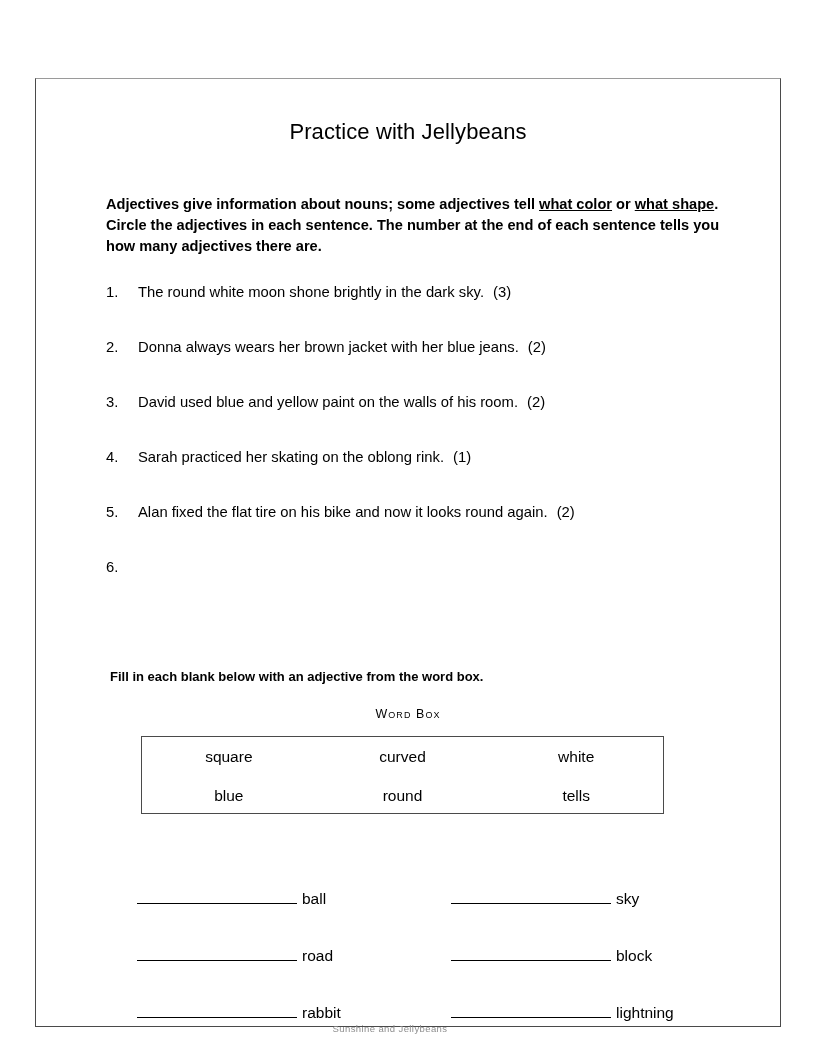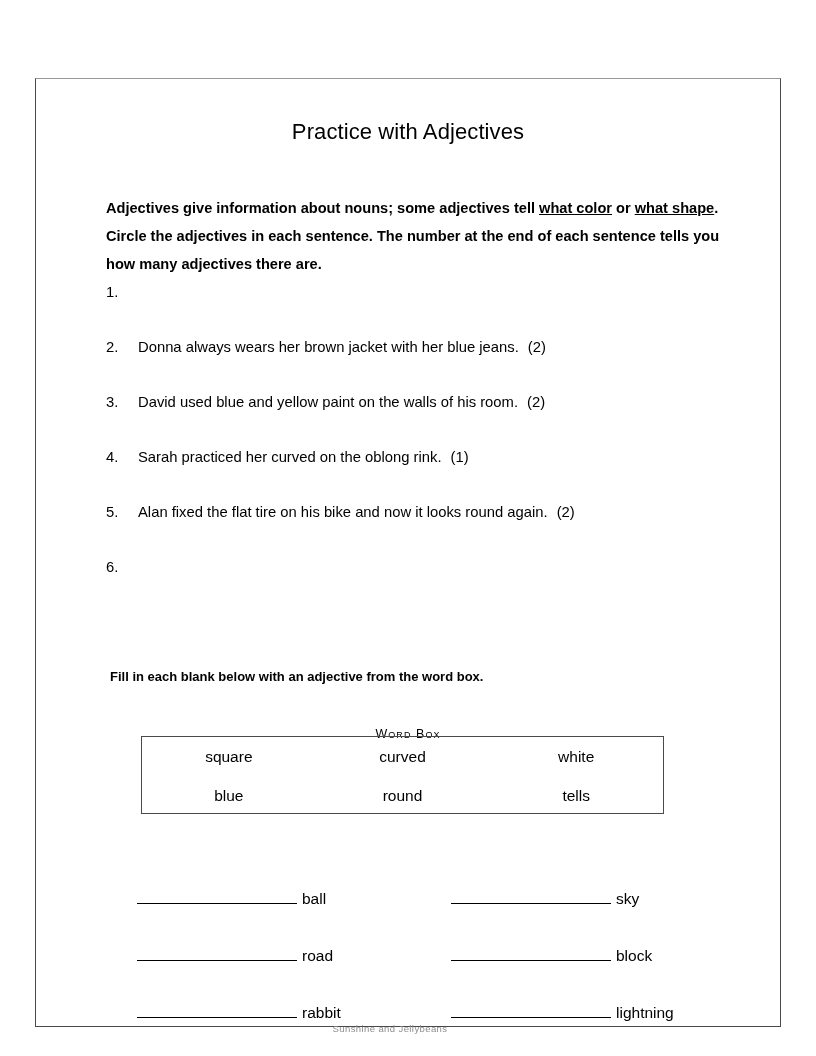--- a/index.html
+++ b/index.html
@@ -70,21 +70,21 @@
   }
 
   
   #instructions-1 {
     position: absolute;
     left: 70px;
     top: 115px;
     width: 628px;
     font-size: 14.6px;
     font-weight: bold;
-    line-height: 28px;
+    line-height: 21px;
     text-align: left;
   }
   #instructions-1 u { text-decoration: underline; }
 
   
   #sentence-list {
     position: absolute;
     left: 70px;
     top: 203px;
     width: 650px;
@@ -116,21 +116,21 @@
     top: 590px;
     width: 620px;
     font-size: 13px;
     font-weight: bold;
   }
 
   
   #word-box-title {
     position: absolute;
     left: 0;
-    top: 648px;
+    top: 628px;
     width: 100%;
     text-align: center;
     font-size: 12.4px;
     font-variant: small-caps;
     letter-spacing: 1.1px;
   }
   #word-box {
     position: absolute;
     left: 105px;
     top: 657px;
@@ -199,39 +199,40 @@
     <span class="hdr-rule" id="name-rule"></span>
   </div>
   <div class="hdr-field" id="date-field">
     <span class="hdr-label">Date:</span>
     <span class="hdr-rule" id="date-rule"></span>
   </div>
 </div>
 
 <div id="page-box">
 
-  <div id="worksheet-title">Practice with Adjectives</div>
+  <div id="worksheet-title">Practice with Jellybeans</div>
 
   <div id="instructions-1"><span>Adjectives give information about nouns; some adjectives tell </span><u>what color</u><span> or </span><u>what shape</u><span>.  Circle the adjectives in each sentence.  The number at the end of each sentence tells you how many adjectives there are.</span></div>
 
   <div id="sentence-list">
     <div class="sentence-item">
       <span class="sentence-num">1.</span>
+      <span class="sentence-body"><span>The round white moon shone brightly in the dark sky.</span><span class="sentence-count">(3)</span></span>
     </div>
     <div class="sentence-item">
       <span class="sentence-num">2.</span>
       <span class="sentence-body"><span>Donna always wears her brown jacket with her blue jeans.</span><span class="sentence-count">(2)</span></span>
     </div>
     <div class="sentence-item">
       <span class="sentence-num">3.</span>
       <span class="sentence-body"><span>David used blue and yellow paint on the walls of his room.</span><span class="sentence-count">(2)</span></span>
     </div>
     <div class="sentence-item">
       <span class="sentence-num">4.</span>
-      <span class="sentence-body"><span>Sarah practiced her curved on the oblong rink.</span><span class="sentence-count">(1)</span></span>
+      <span class="sentence-body"><span>Sarah practiced her skating on the oblong rink.</span><span class="sentence-count">(1)</span></span>
     </div>
     <div class="sentence-item">
       <span class="sentence-num">5.</span>
       <span class="sentence-body"><span>Alan fixed the flat tire on his bike and now it looks round again.</span><span class="sentence-count">(2)</span></span>
     </div>
     <div class="sentence-item">
       <span class="sentence-num">6.</span>
     </div>
   </div>
 

